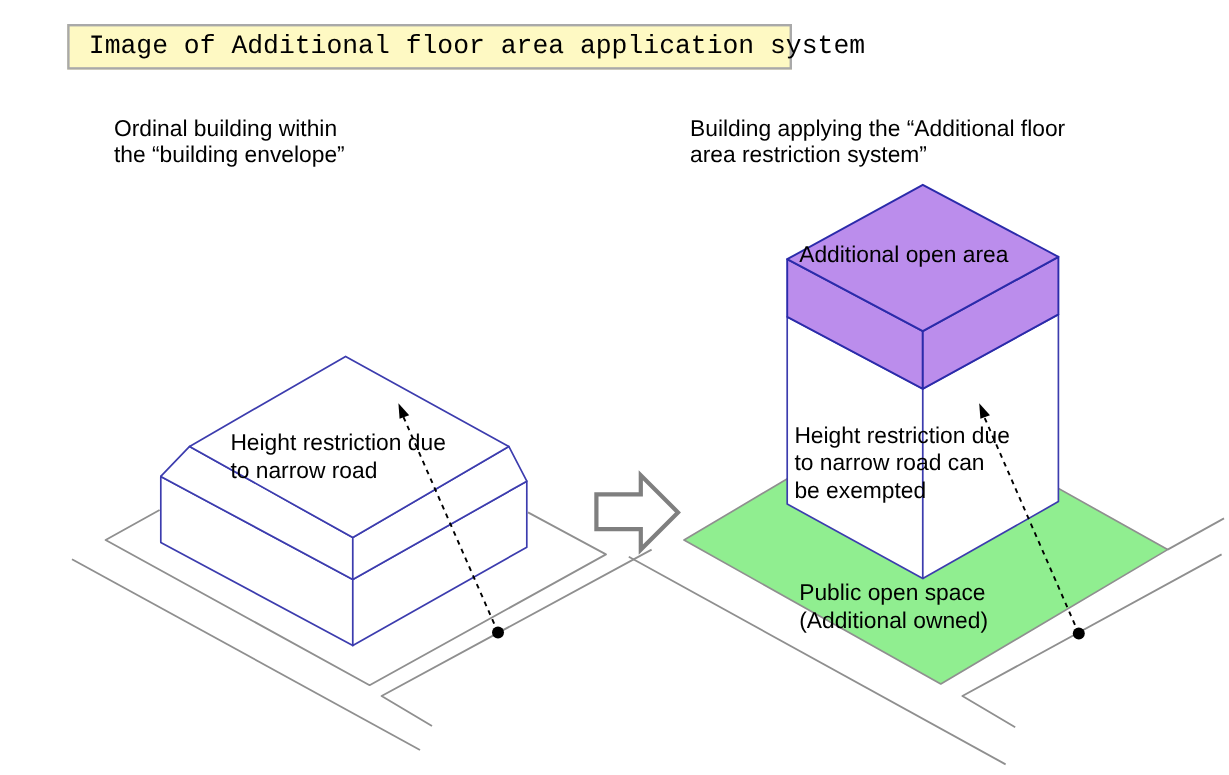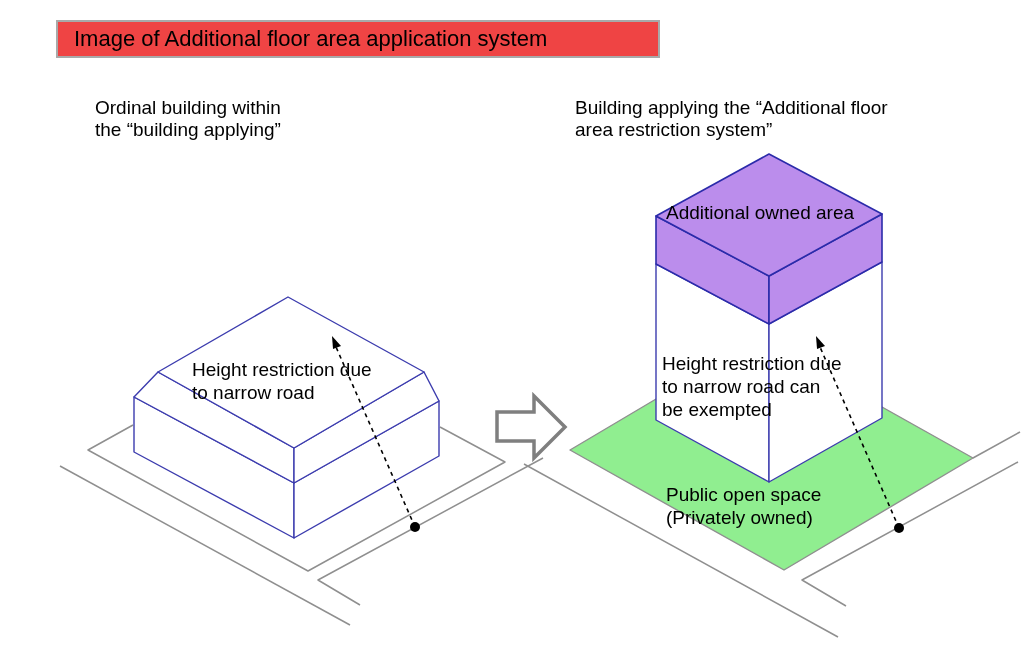--- a/index.html
+++ b/index.html
@@ -2,22 +2,22 @@
 <html><head>
 <meta charset="utf-8">
 <style>
   html,body{margin:0;padding:0;background:#ffffff;}
   .slide{
     position:relative;width:1024px;height:646px;background:#ffffff;
     font-family:"Liberation Sans", sans-serif;color:#000;overflow:hidden;
   }
   .title-box{
     position:absolute;left:56px;top:20px;width:584px;height:34px;
-    border:2px solid #a9a9a9;background:#ef4444;
-    font-size:22px;line-height:34px;padding-left:16px;white-space:nowrap;
+    border:2px solid #a9a9a9;background:#fef9c3;
+    font-size:22px;line-height:34px;padding-left:16px;white-space:nowrap;font-family:Liberation Mono, monospace;
   }
   .heading{
     position:absolute;font-size:19px;line-height:22px;white-space:pre-line;
   }
   .heading-left{left:95px;top:97px;width:300px;}
   .heading-right{left:575px;top:97px;width:420px;}
   .lbl{
     position:absolute;font-size:19px;line-height:23px;white-space:pre-line;
   }
   .lbl-height-left{left:192px;top:358px;width:250px;}
@@ -37,21 +37,21 @@
 </head>
 <body>
 
 <div class="slide">
 
   <div class="title-box">
     <span>Image of Additional floor area application system</span>
   </div>
 
   <div class="heading heading-left">Ordinal building within
-the “building applying”</div>
+the “building envelope”</div>
   <div class="heading heading-right">Building applying the “Additional floor
 area restriction system”</div>
 
   <svg class="scene" width="1024" height="646" viewBox="0 0 1024 646">
 
     <polygon class="green-face" points="570,450 784,570 973,458 759,338" fill="#90ee90"></polygon>
 
     <polyline class="ground-line" points="973,458 1020,432"></polyline>
     <polyline class="ground-line" points="524,464 838,637"></polyline>
     <polyline class="ground-line" points="1018,462 802,580 846,606"></polyline>
@@ -85,20 +85,20 @@
     </g>
     <g>
       <line class="dash-line" x1="899" y1="528" x2="820" y2="347"></line>
       <polygon class="pointer-head" points="816,336 817,349 825,346"></polygon>
       <circle class="pointer-dot" cx="899" cy="528" r="5"></circle>
     </g>
   </svg>
 
   <div class="lbl lbl-height-left">Height restriction due
 to narrow road</div>
-  <div class="lbl lbl-additional">Additional owned area</div>
+  <div class="lbl lbl-additional">Additional open area</div>
   <div class="lbl lbl-exempt">Height restriction due
 to narrow road can
 be exempted</div>
   <div class="lbl lbl-openspace">Public open space
-(Privately owned)</div>
+(Additional owned)</div>
 
 </div>
 
 </body></html>

